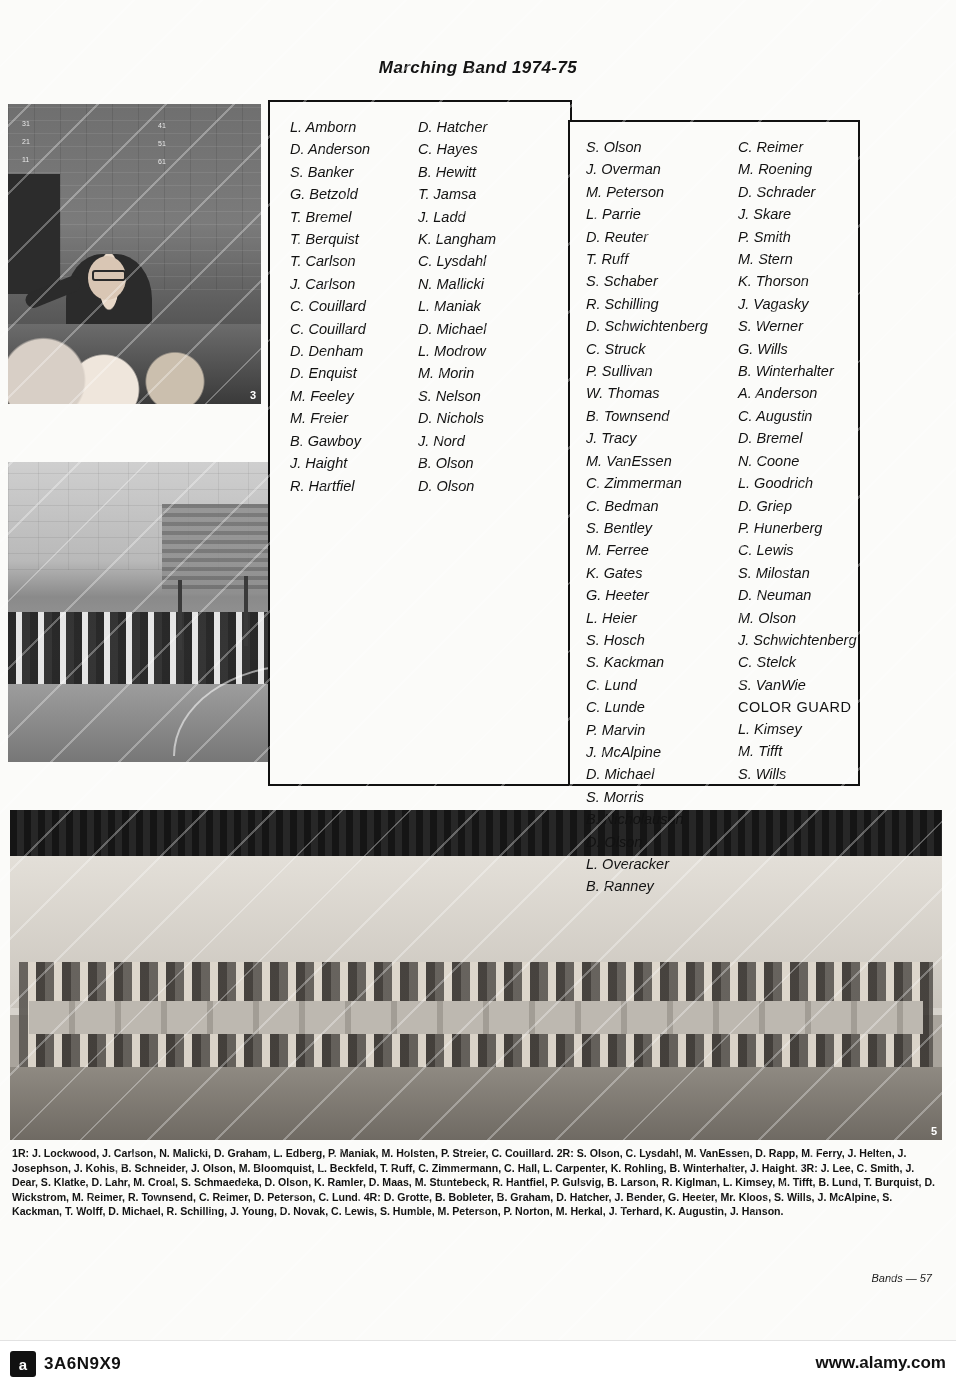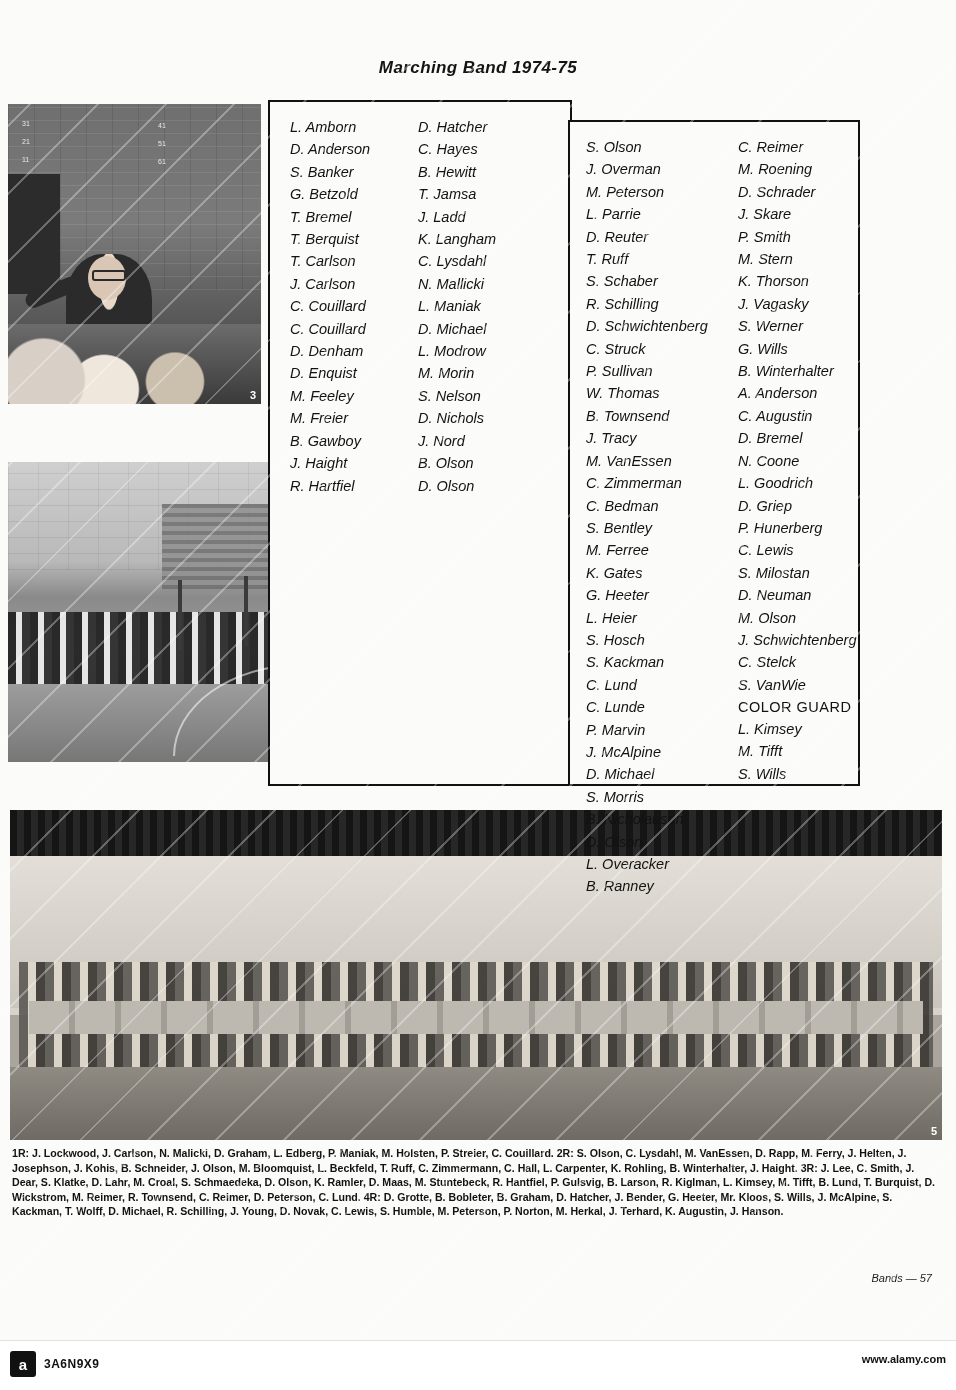--- a/index.html
+++ b/index.html
@@ -139,23 +139,23 @@
     position:absolute;left:0;top:1340px;width:956px;height:50px;background:#ffffff;
     border-top:1px solid #e2e2e2;
   }
   .wm-left{
     position:absolute;left:10px;top:10px;display:flex;align-items:center;gap:8px;
   }
   .wm-logo{
     width:26px;height:26px;background:#111;color:#fff;font-weight:bold;font-size:15px;
     display:flex;align-items:center;justify-content:center;border-radius:3px;
   }
-  .wm-id{font-size:12px;font-weight:bold;color:#111;letter-spacing:.5px;}
+  .wm-id{font-size:17px;font-weight:bold;color:#111;letter-spacing:.5px;}
   .wm-right{position:absolute;right:10px;top:12px;text-align:right;}
-  .wm-url{font-size:11px;color:#111;font-weight:bold;}
+  .wm-url{font-size:17px;color:#111;font-weight:bold;}
   .diag{
     position:absolute;inset:0;pointer-events:none;
     background-image:repeating-linear-gradient(135deg, rgba(255,255,255,0) 0 46px, rgba(255,255,255,.30) 46px 48px);
   }
 </style>
 </head>
 <body>
 
 <div class="page">
 

